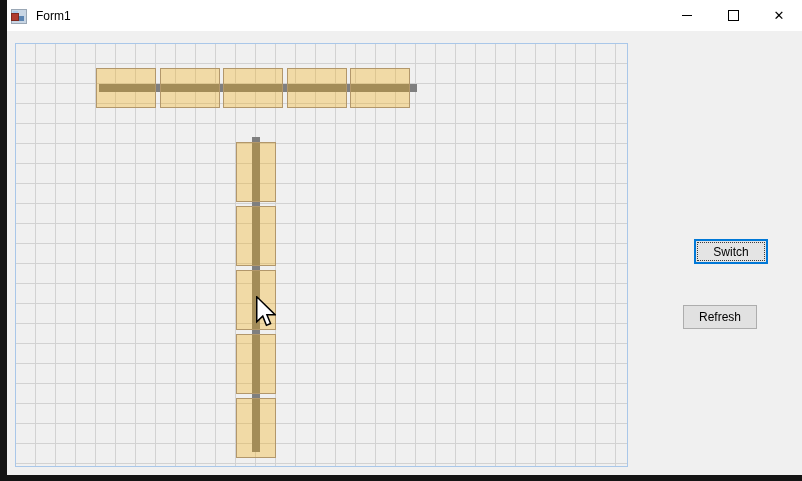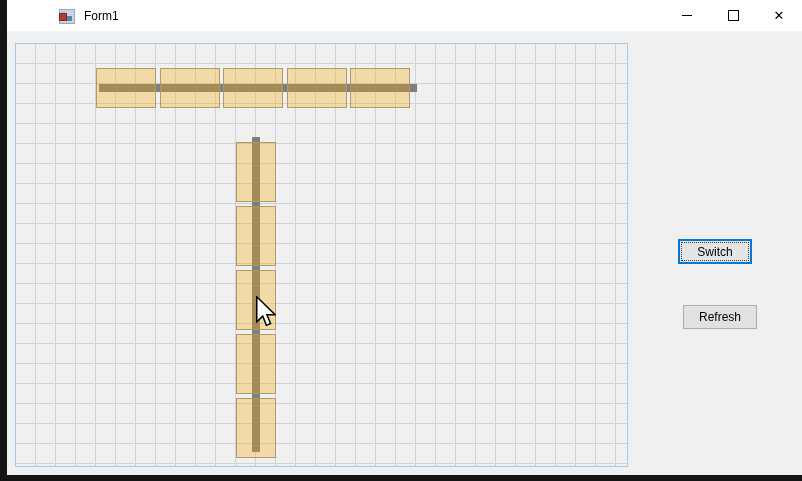--- a/index.html
+++ b/index.html
@@ -9,21 +9,21 @@
     font-family:"Liberation Sans","DejaVu Sans",sans-serif;
     -webkit-font-smoothing:antialiased;
   }
   .window{
     position:absolute;left:7px;top:0;width:795px;height:475px;
     background:#f0f0f0;
   }
   
   .titlebar{
     position:absolute;left:0;top:0;right:0;height:31px;background:#ffffff;
-    display:flex;align-items:center;padding-left:48px;
+    display:flex;align-items:center;
   }
   .app-icon{position:relative;width:16px;height:16px;margin-left:4px;flex:0 0 auto;}
   .app-icon .frame{position:absolute;left:0;top:1px;width:14px;height:13px;background:#c9d6e4;border:1px solid #9aa7b5;}
   .app-icon .pane-tl{position:absolute;left:2px;top:3px;width:5px;height:4px;background:#a9c9ea;}
   .app-icon .pane-b{position:absolute;left:6px;top:8px;width:7px;height:5px;background:#5b84b1;}
   .app-icon .redsq{position:absolute;left:0px;top:5px;width:6px;height:6px;background:#b03a2e;border:1px solid #7e2a21;}
   .title-text{margin-left:9px;font-size:12px;color:#000;}
   .caption-buttons{margin-left:auto;display:flex;height:31px;}
   .caption-btn{width:46px;height:31px;display:flex;align-items:center;justify-content:center;background:#fff;}
   .glyph-min{width:10px;height:1px;background:#000;}
@@ -42,21 +42,21 @@
   }
   .board{position:absolute;left:0;top:0;right:0;bottom:0;}
   .stick{position:absolute;}
   .tile{position:absolute;box-sizing:border-box;}
   
   .btn{
     position:absolute;display:flex;align-items:center;justify-content:center;
     font-size:12px;color:#000;box-sizing:border-box;cursor:default;
   }
   .btn-switch{
-    left:671px;top:239px;width:74px;height:25px;
+    left:687px;top:239px;width:74px;height:25px;
     background:#e4e4e4;border:2px solid #0078d7;
     outline:1px dotted #3c3c3c;outline-offset:-4px;
   }
   .btn-refresh{
     left:676px;top:305px;width:74px;height:24px;
     background:#e1e1e1;border:1px solid #adadad;
   }
   
   .cursor{position:absolute;left:255px;top:296px;width:21px;height:35px;z-index:50;pointer-events:none;}
 </style>

